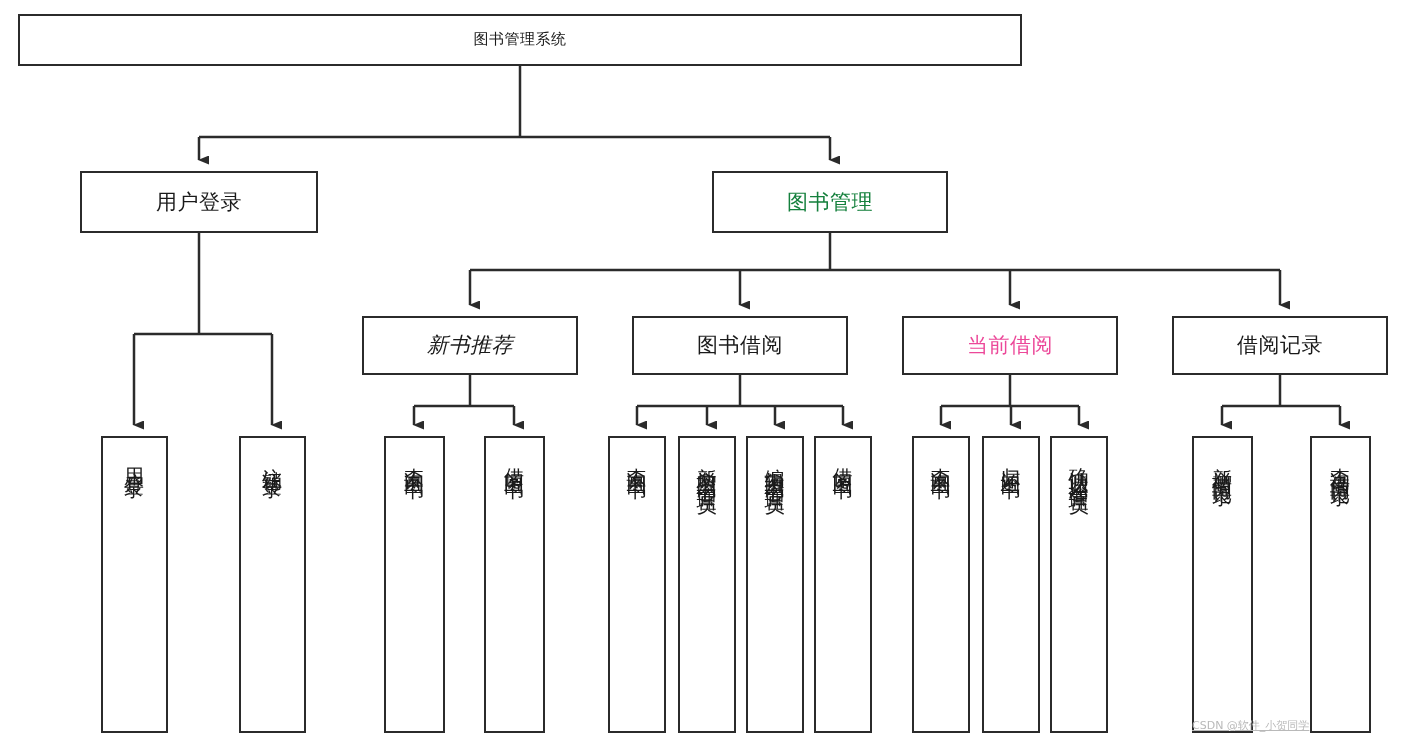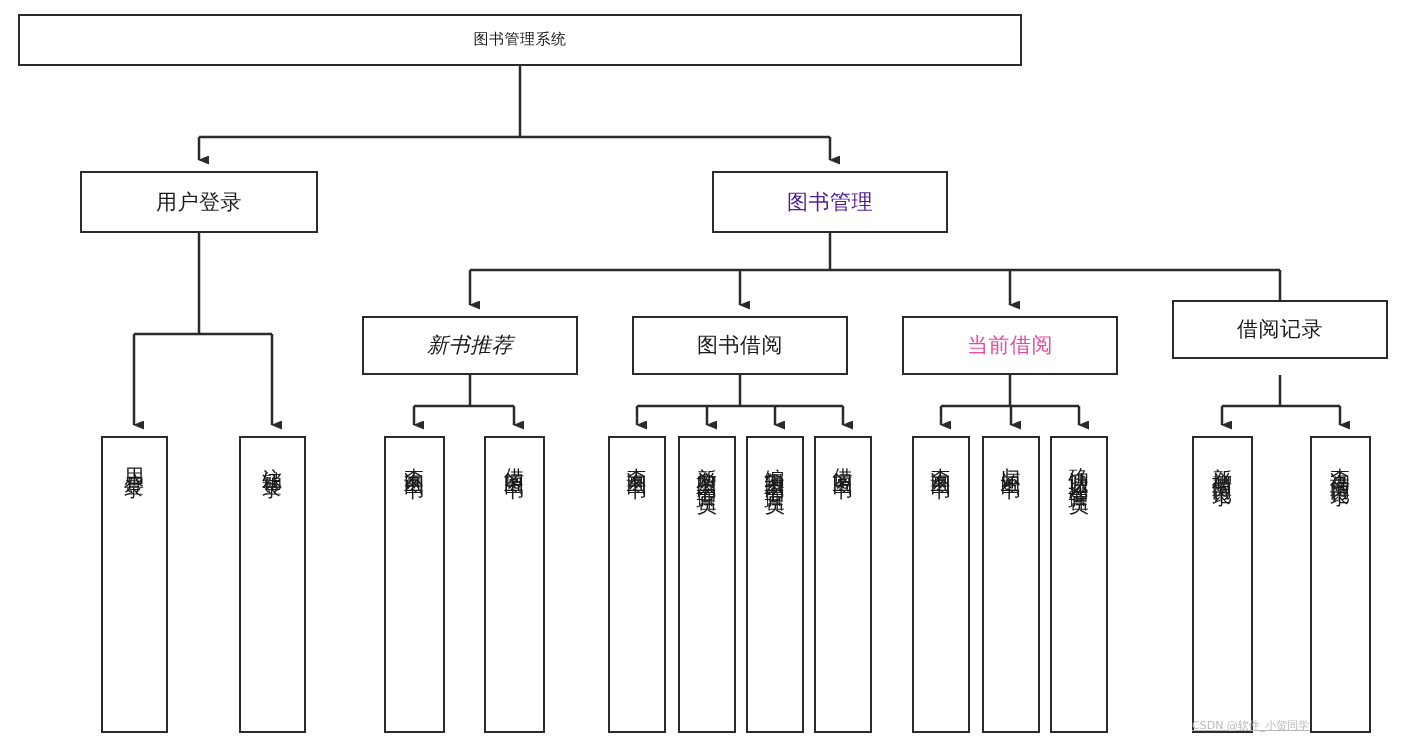--- a/index.html
+++ b/index.html
@@ -123,34 +123,34 @@
     </g>
   </svg>
 
   <div class="node horiz root" style="left: 18px; top: 14px; width: 1004px; height: 52px; background: rgb(255, 255, 255); border-color: rgb(43, 43, 43); color: rgb(26, 26, 26);">
     <span class="node-label">图书管理系统</span>
   </div>
 
   <div class="node horiz" style="left: 80px; top: 171px; width: 238px; height: 62px; background: rgb(255, 255, 255); border-color: rgb(43, 43, 43); color: rgb(26, 26, 26);">
     <span class="node-label">用户登录</span>
   </div>
-  <div class="node horiz" style="left: 712px; top: 171px; width: 236px; height: 62px; background: rgb(255, 255, 255); border-color: rgb(43, 43, 43); color: #4c1d95;">
+  <div class="node horiz" style="left: 712px; top: 171px; width: 236px; height: 62px; background: rgb(255, 255, 255); border-color: rgb(43, 43, 43); color: #15803d;">
     <span class="node-label">图书管理</span>
   </div>
 
   <div class="node horiz" style="left: 362px; top: 316px; width: 216px; height: 59px; background: rgb(255, 255, 255); border-color: rgb(43, 43, 43); color: rgb(26, 26, 26); font-style: italic;">
     <span class="node-label">新书推荐</span>
   </div>
   <div class="node horiz" style="left: 632px; top: 316px; width: 216px; height: 59px; background: rgb(255, 255, 255); border-color: rgb(43, 43, 43); color: rgb(26, 26, 26);">
     <span class="node-label">图书借阅</span>
   </div>
   <div class="node horiz" style="left: 902px; top: 316px; width: 216px; height: 59px; background: rgb(255, 255, 255); border-color: rgb(43, 43, 43); color: #ec4899;">
     <span class="node-label">当前借阅</span>
   </div>
-  <div class="node horiz" style="left: 1172px; top: 300px; width: 216px; height: 59px; background: rgb(255, 255, 255); border-color: rgb(43, 43, 43); color: rgb(26, 26, 26);">
+  <div class="node horiz" style="left: 1172px; top: 316px; width: 216px; height: 59px; background: rgb(255, 255, 255); border-color: rgb(43, 43, 43); color: rgb(26, 26, 26);">
     <span class="node-label">借阅记录</span>
   </div>
 
   <div class="node vert" style="left: 101px; top: 436px; width: 67px; height: 297px; background: rgb(255, 255, 255); border-color: rgb(43, 43, 43); color: rgb(26, 26, 26);">
     <span class="node-label">用户登录</span>
   </div>
   <div class="node vert" style="left: 239px; top: 436px; width: 67px; height: 297px; background: rgb(255, 255, 255); border-color: rgb(43, 43, 43); color: rgb(26, 26, 26);">
     <span class="node-label">注销登录</span>
   </div>
   <div class="node vert" style="left: 384px; top: 436px; width: 61px; height: 297px; background: rgb(255, 255, 255); border-color: rgb(43, 43, 43); color: rgb(26, 26, 26);">

